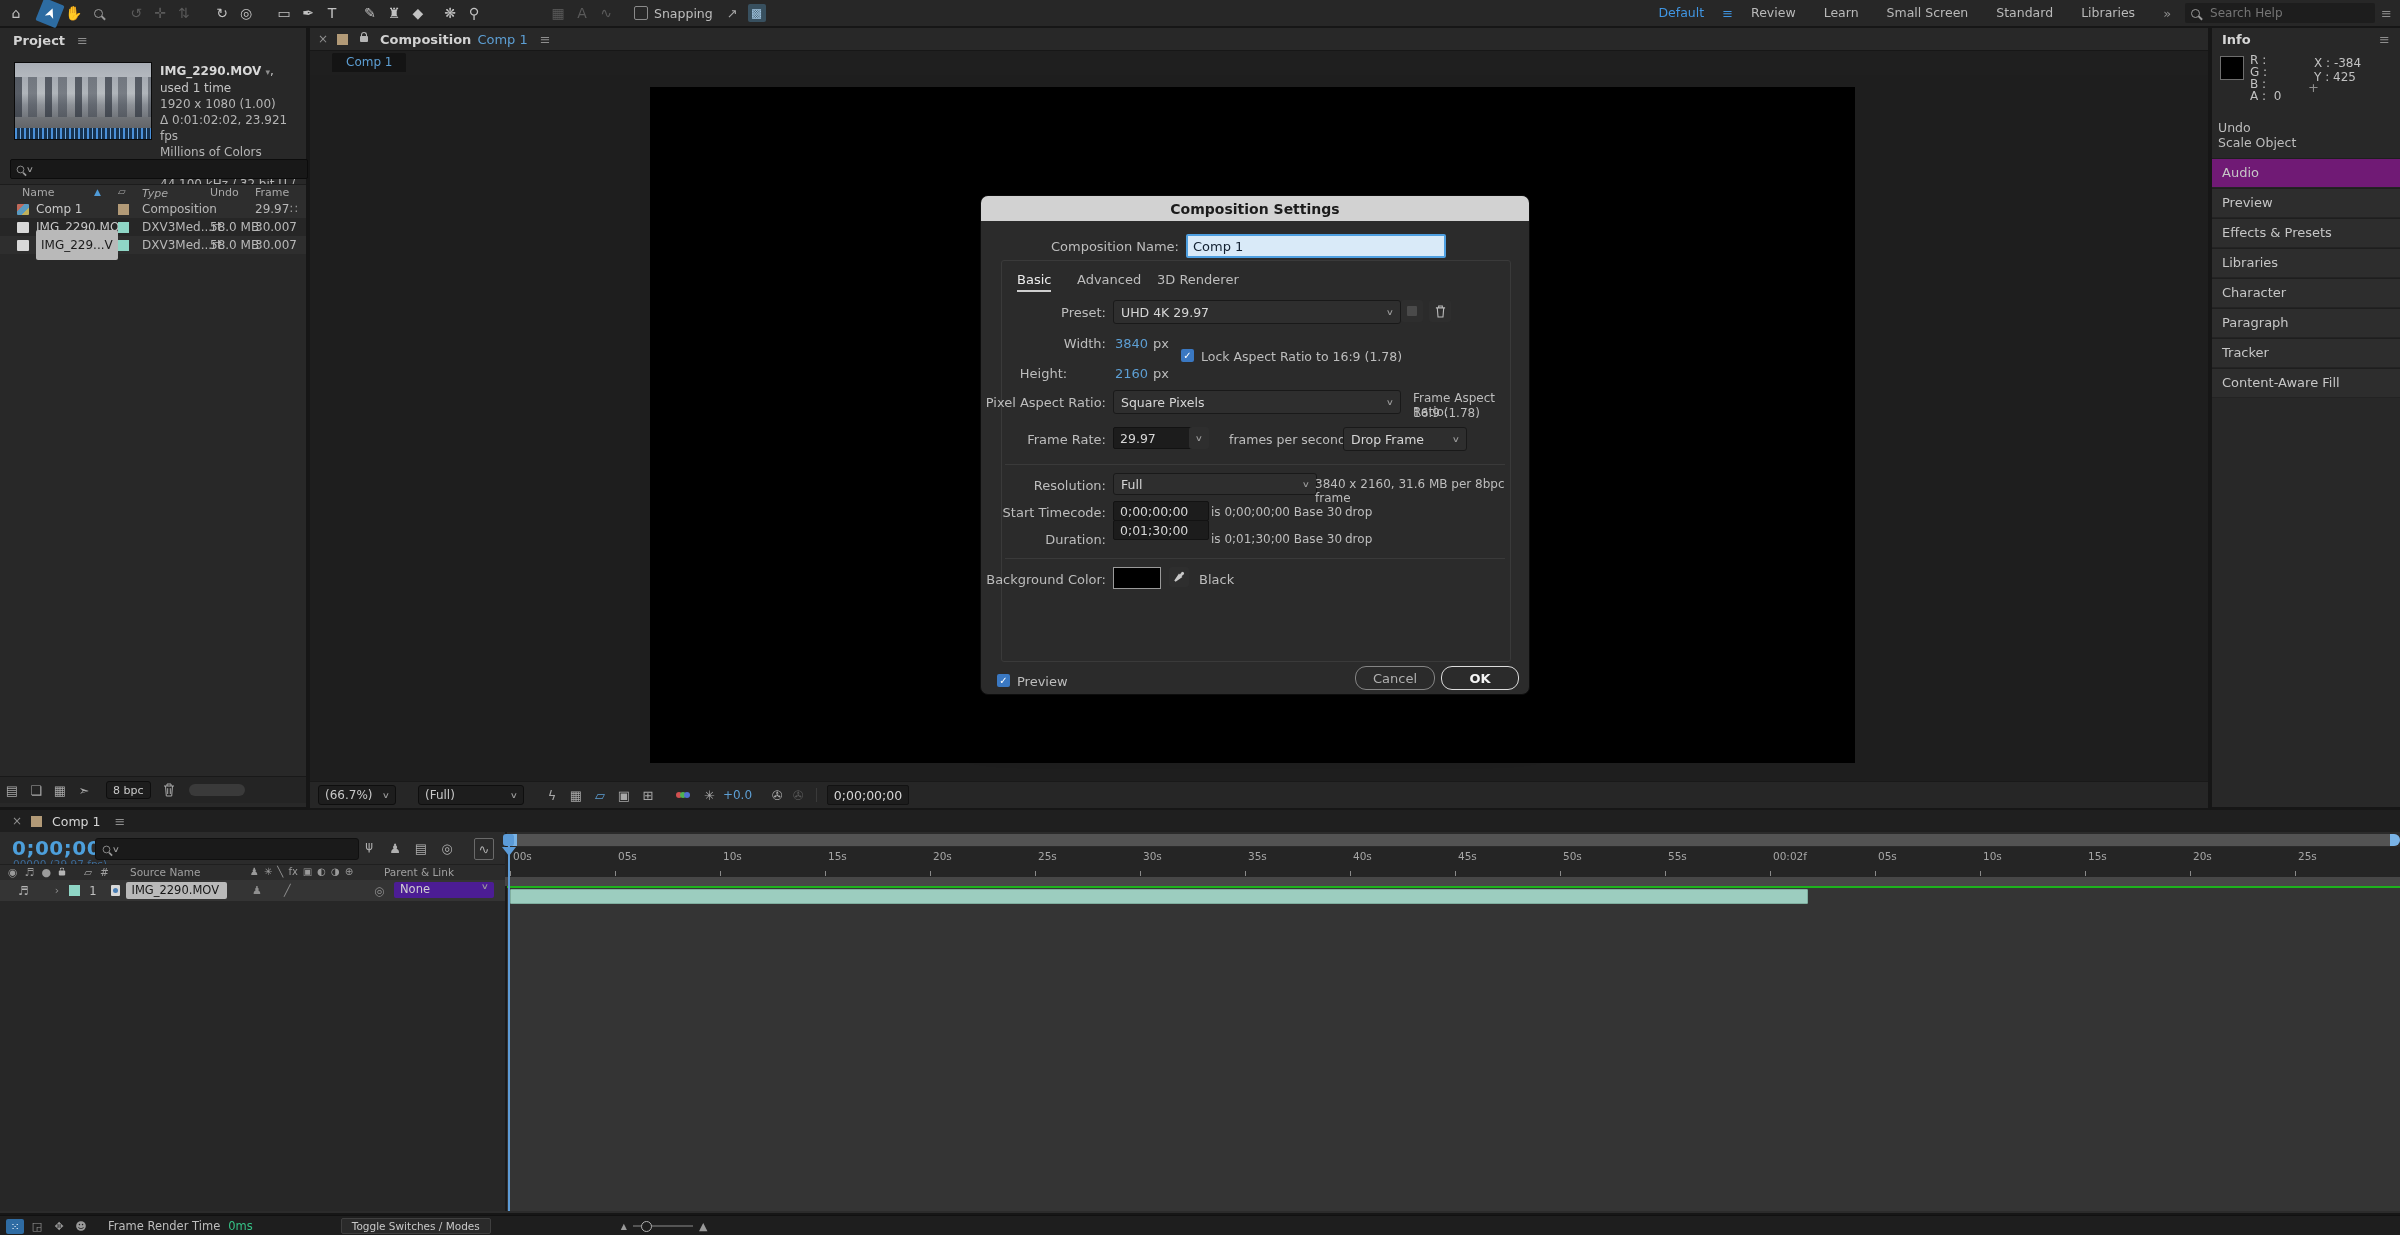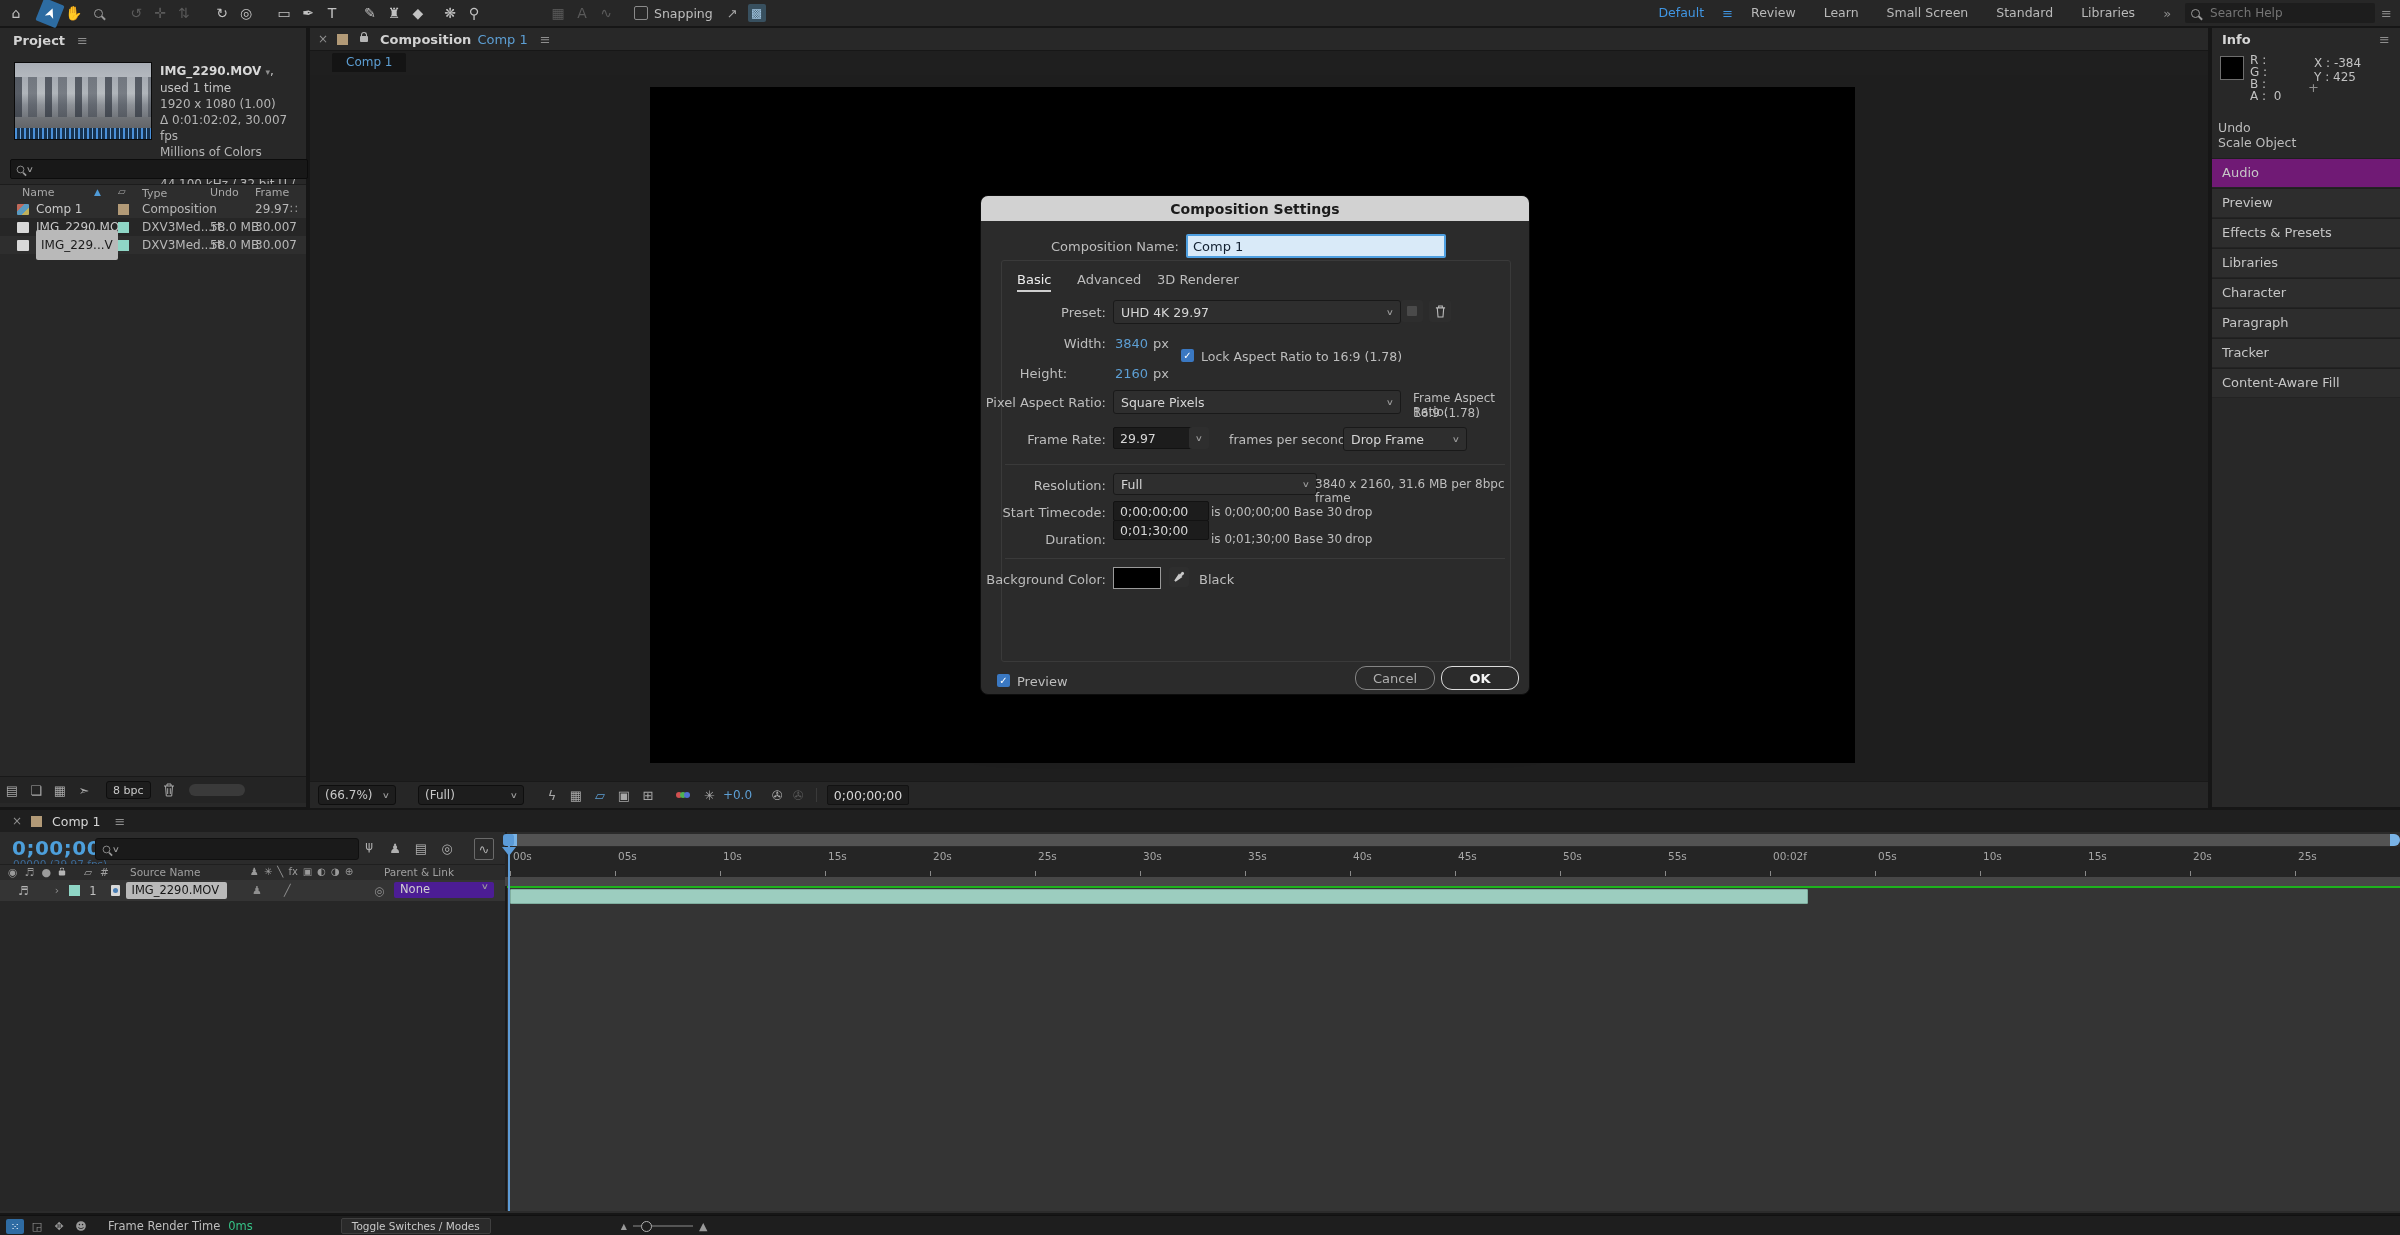--- a/index.html
+++ b/index.html
@@ -95,38 +95,38 @@
       <div class="abs" style="left:0;bottom:0;width:136px;height:11px;background:repeating-linear-gradient(90deg,#4a90d9 0 2px,#16324f 2px 5px,#6aa6e0 5px 6px,#16324f 6px 9px);"></div>
     </div>
 
     <div class="abs" style="left:160px;top:35px;line-height:16px;font-size:12px;color:#b5b5b5;">
       <div style="color:#d8d8d8;font-weight:bold;">
         <span>IMG_2290.MOV</span>
         <span class="dim" style="font-size:9px;">▾</span><span style="font-weight:normal;color:#c4c4c4;">, used 1 time</span>
       </div>
       <div id="preview-lines">
           <div>1920 x 1080 (1.00)</div>
-          <div>Δ 0:01:02:02, 30.007 fps</div>
+          <div>Δ 0:01:02:02, 23.921 fps</div>
           <div>Millions of Colors</div>
           <div>HEVC</div>
           <div>44.100 kHz / 32 bit U / Mono</div>
         </div>
     </div>
 
     <div class="abs" style="left:10px;top:131px;width:286px;height:18px;background:#181818;border:1px solid #0c0c0c;border-radius:2px;display:flex;align-items:center;padding:0 5px;">
       <span class="mag" style="transform:scale(.85);"></span>
       <span class="chev" style="margin-left:2px;">∨</span>
       <input style="background: transparent; border: none; width: 240px; font-family: inherit;" placeholder="">
     </div>
 
     <div class="abs" style="left:0;top:156px;width:306px;height:16px;background:#2d2d2d;border-top:1px solid #1c1c1c;border-bottom:1px solid #1c1c1c;font-size:11px;color:#a8a8a8;">
       <span class="abs" style="left:22px;top:1px;">Name</span>
       <span class="abs blue" style="left:94px;top:2px;font-size:9px;color:#4f9bd8;">▲</span>
       <span class="abs" style="left:118px;top:1px;font-size:10px;">▱</span>
-      <span class="abs" style="left:142px;top:2px;">Type</span>
+      <span class="abs" style="left:142px;top:2px;font-style:italic;">Type</span>
       <span class="abs" style="left:210px;top:1px;">Undo</span>
       <span class="abs" style="left:255px;top:1px;">Frame Ra..</span>
     </div>
     <div class="abs" id="project-rows" style="left:0;top:172px;width:306px;">
         <div class="srow" style="top: 0px; height: 18px; background: rgb(46, 46, 46);">
           <span style="position: absolute; left: 17px; width: 12px; height: 11px; border-radius: 1px; background: linear-gradient(135deg, rgb(192, 106, 90) 0px, rgb(192, 106, 90) 34%, rgb(90, 154, 192) 34%, rgb(90, 154, 192) 67%, rgb(192, 176, 90) 67%);"></span>
           <span style="position: absolute; left: 36px; color: rgb(200, 200, 200);">Comp 1</span>
           <span style="position: absolute; left: 118px; width: 11px; height: 11px; background: rgb(178, 154, 119);"></span>
           <span style="position: absolute; left: 142px; color: rgb(184, 184, 184);">Composition</span>
           <span style="position: absolute; left: 210px; color: rgb(184, 184, 184);"></span>

